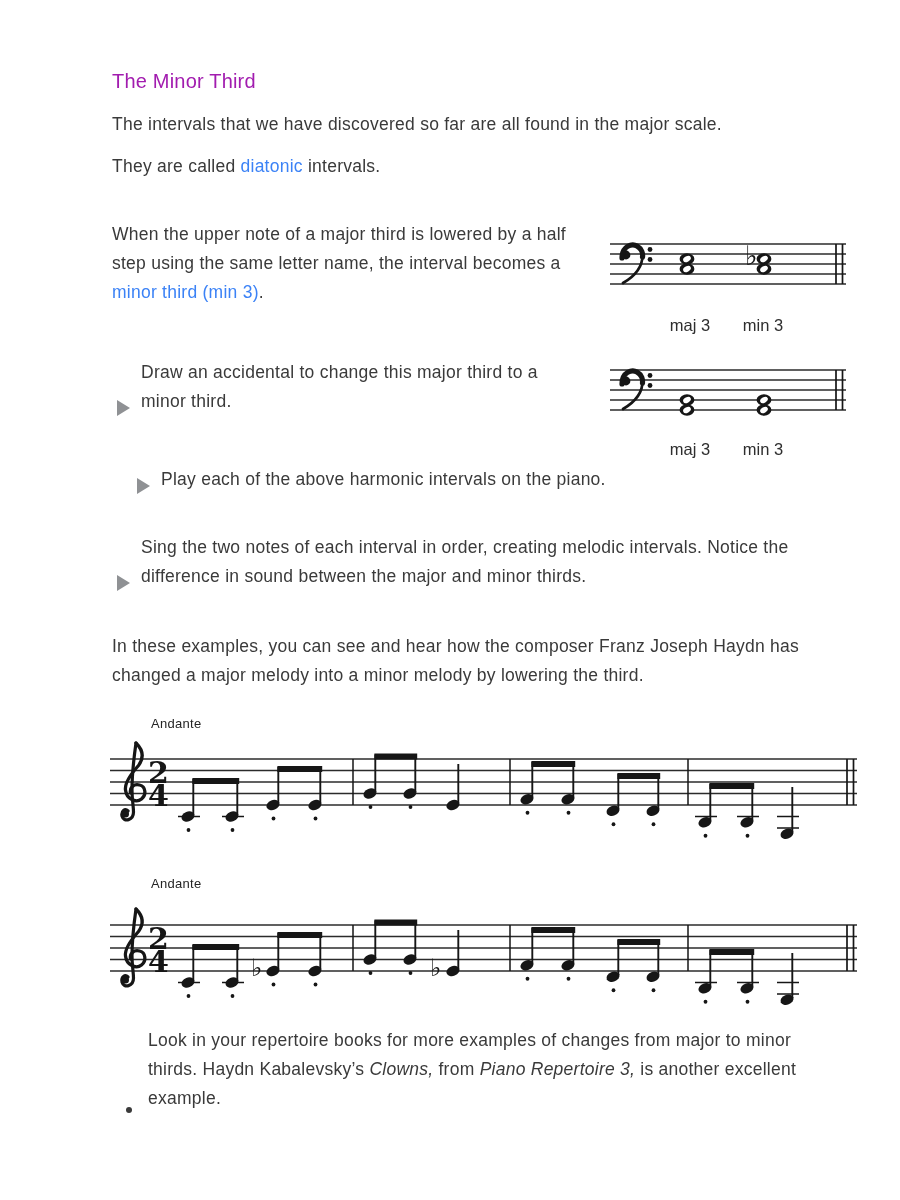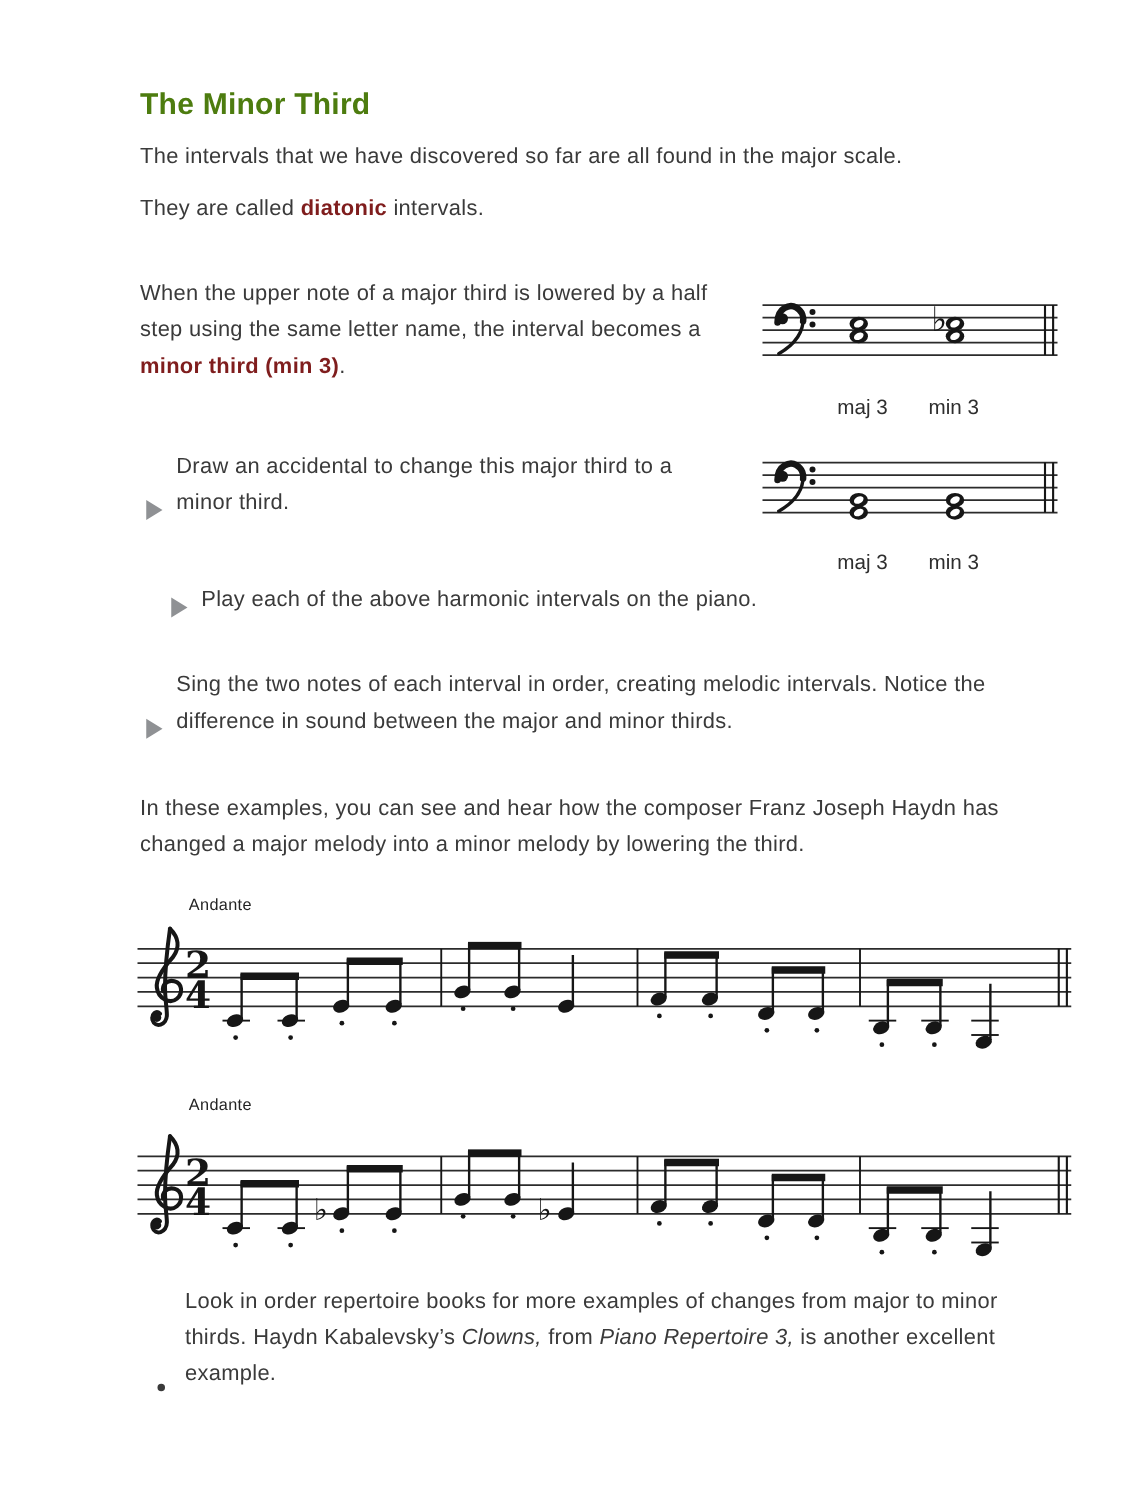--- a/index.html
+++ b/index.html
@@ -1,21 +1,21 @@
 <!DOCTYPE html>
 <html><head>
 <meta charset="utf-8">
 <style>
   html,body{margin:0;padding:0;background:#e8e8e8;}
   .page{position:relative;width:900px;height:1200px;background:#ffffff;overflow:hidden;
         font-family:"Liberation Sans",sans-serif;color:#3a3a3a;}
   .abs{position:absolute;}
-  .title{position:absolute;left:112px;top:70px;font-size:24px;font-weight:bold;color:#4d7c0f;letter-spacing:0.2px;}
+  .title{position:absolute;left:112px;top:70px;font-size:20px;font-weight:normal;color:#a21caf;letter-spacing:0.2px;}
   .body{font-size:17.5px;line-height:29px;letter-spacing:0.25px;}
-  .bold{font-weight:bold;color:#7f1d1d;}
+  .bold{font-weight:normal;color:#3b82f6;}
   .ital{font-style:italic;}
   .bullet{display:flex;align-items:flex-end;}
   .tri{width:0;height:0;border-left:13px solid #8f9194;border-top:8px solid transparent;
        border-bottom:8px solid transparent;margin-top:6px;flex:0 0 auto;}
   .dot{width:6px;height:6px;border-radius:50%;background:#3a3a3a;margin-top:12px;flex:0 0 auto;}
   .btext{margin-left:11px;}
   .ftext{margin-left:16px;}
   .tempo{position:absolute;font-size:13px;font-weight:normal;color:#242424;letter-spacing:0.3px;}
   svg{position:absolute;overflow:visible;}
 </style>
@@ -253,19 +253,19 @@
       <rect x="709.4" y="949" width="44.80000000000007" height="6" fill="#161616"></rect>
       <line x1="777" y1="982.5" x2="799" y2="982.5" stroke="#161616" stroke-width="1.5"></line>
       <line x1="777" y1="994" x2="799" y2="994" stroke="#161616" stroke-width="1.5"></line>
       <ellipse cx="787" cy="999.75" rx="6.7" ry="4.9" fill="#161616" transform="rotate(-21 787 999.75)"></ellipse>
       <line x1="792.3" y1="998.25" x2="792.3" y2="953" stroke="#161616" stroke-width="1.9"></line>
     </svg>
 
   <div class="bullet abs" style="left:126px;top:1026px;">
     <div class="dot"></div>
     <div class="body ftext">
-        <div><span>Look in order repertoire books for more examples of changes from major to minor</span></div>
+        <div><span>Look in your repertoire books for more examples of changes from major to minor</span></div>
         <div><span>thirds. Haydn Kabalevsky’s </span><span class="ital">Clowns,</span><span> from </span><span class="ital">Piano Repertoire 3,</span><span> is another excellent</span></div>
         <div><span>example.</span></div>
       </div>
   </div>
 
 </div>
 
 </body></html>

